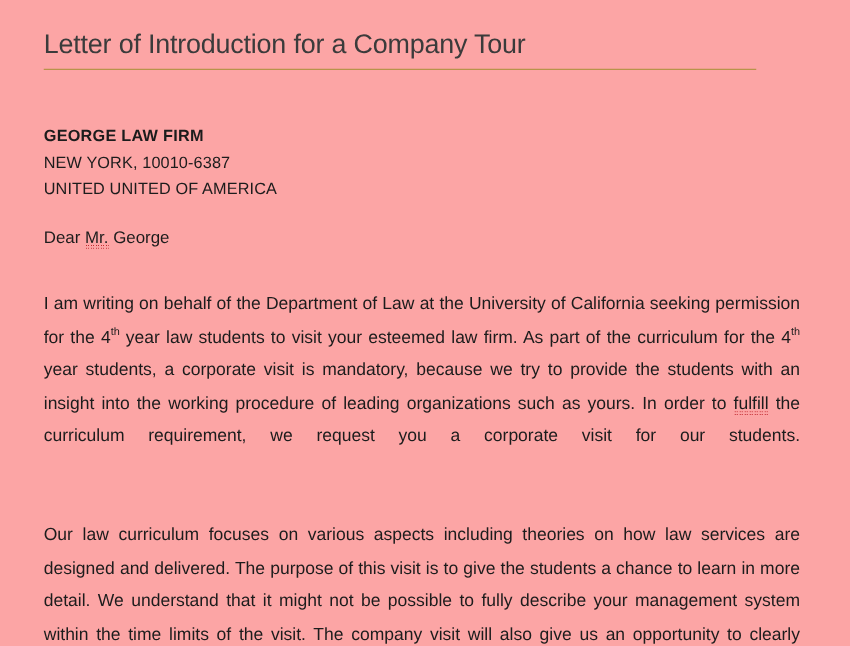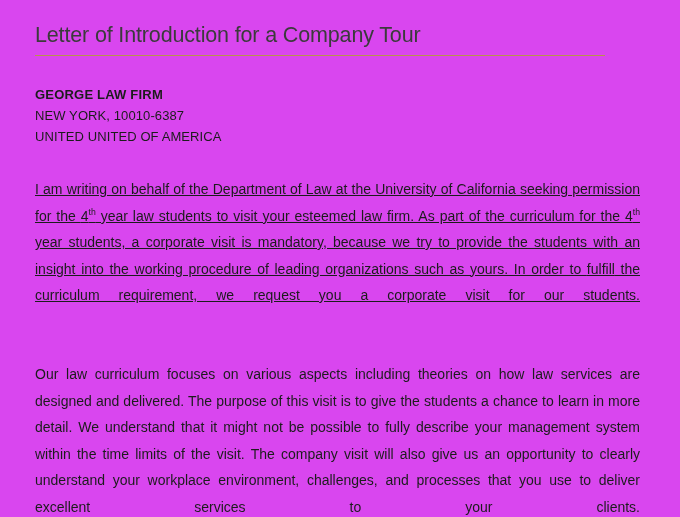--- a/index.html
+++ b/index.html
@@ -11,21 +11,21 @@
     height: 517px;
     background: #ffffff;
     font-family: "Liberation Sans", "DejaVu Sans", sans-serif;
     overflow: hidden;
   }
 
   .page {
     position: relative;
     width: 680px;
     height: 517px;
-    background: #d946ef;
+    background: #fca5a5;
     box-sizing: border-box;
     padding: 0 40px 0 35px;
   }
 
   
   .doc-title {
     margin: 0;
     padding-top: 20px;
     width: 570px;
     font-size: 21.5px;
@@ -39,21 +39,21 @@
 
   .title-rule {
     width: 570px;
     height: 0;
     margin-top: 5px;
     border-top: 1.6px solid #b8934a;
   }
 
   
   .address-block {
-    margin-top: 28px;
+    margin-top: 42px;
   }
   .address-line {
     font-size: 13px;
     line-height: 21px;
     color: #1c1c1c;
     letter-spacing: 0.1px;
     white-space: nowrap;
   }
   .address-line.firm {
     font-weight: bold;
@@ -76,21 +76,20 @@
     margin-top: 26px;
     font-size: 14px;
     line-height: 26.5px;
     color: #1c1c1c;
     text-align: justify;
     text-justify: inter-word;
     hyphens: none;
   }
   .body-para.first {
     margin-top: 29px;
-    text-decoration: underline;
   }
   .body-para:last-of-type {
     text-align: justify;
   }
   
   .body-para::after {
     content: "";
     display: inline-block;
     width: 100%;
   }
@@ -122,20 +121,23 @@
   <h1 class="doc-title">Letter of Introduction for a Company Tour</h1>
 
   <div class="title-rule"></div>
 
   <div class="address-block">
     <div class="address-line firm">GEORGE LAW FIRM</div>
     <div class="address-line">NEW YORK, 10010-6387</div>
     <div class="address-line">UNITED UNITED OF AMERICA</div>
   </div>
 
+  <div class="salutation">
+    <span>Dear </span><span class="spellerr">Mr.</span><span> George</span>
+  </div>
 
   <p class="body-para first">
     <span>I am writing on behalf of the Department of Law at the University of California seeking permission for the </span><span>4</span><sup>th</sup><span> year law students to visit your esteemed law firm. As part of the curriculum for the </span><span>4</span><sup>th</sup><span> year students, a corporate visit is mandatory, because we try to provide the students with an insight into the working procedure of leading organizations such as yours. In order to </span><span class="spellerr">fulfill</span><span> the curriculum requirement, we request you a corporate visit for our students.</span>
   </p>
 
   <p class="body-para">Our law curriculum focuses on various aspects including theories on how law services are designed and delivered. The purpose of this visit is to give the students a chance to learn in more detail. We understand that it might not be possible to fully describe your management system within the time limits of the visit. The company visit will also give us an opportunity to clearly understand your workplace environment, challenges, and processes that you use to deliver excellent services to your clients.</p>
 
 </div>
 
 </body></html>

